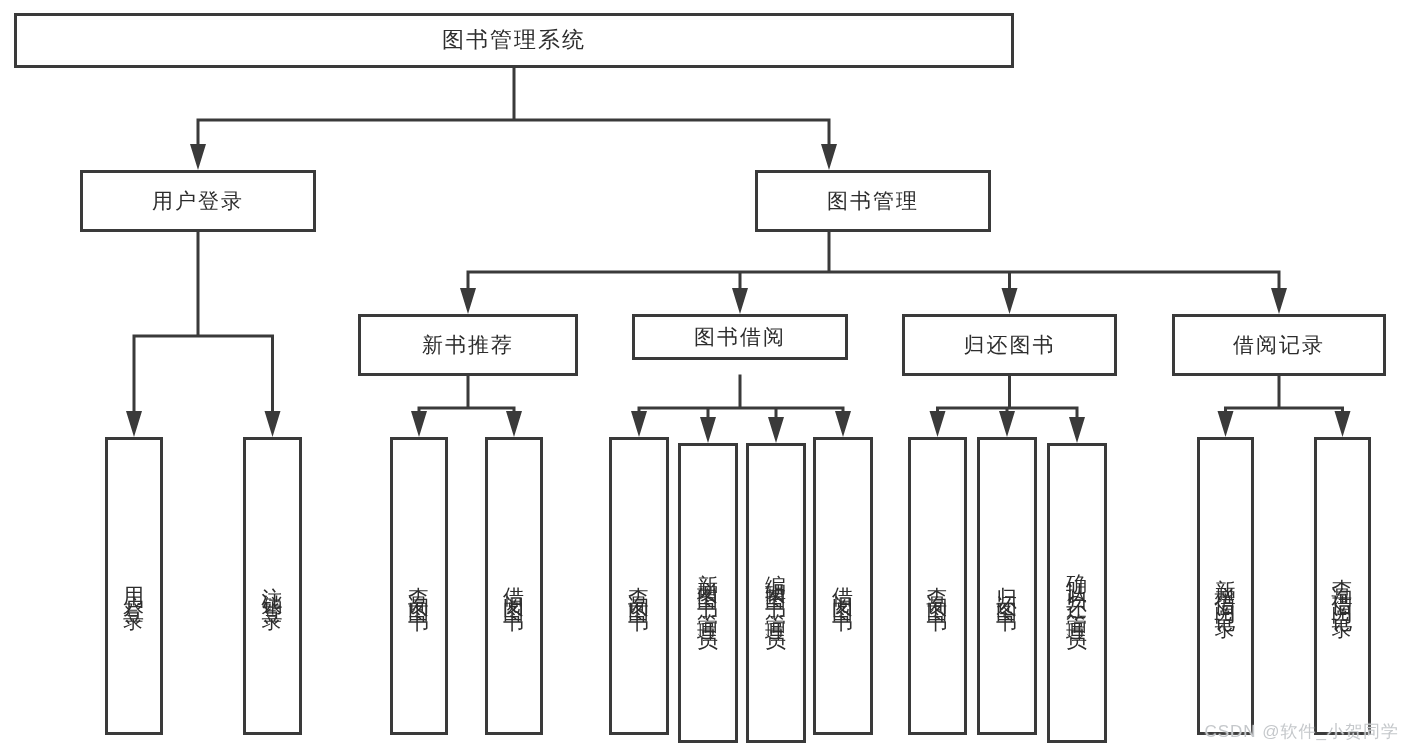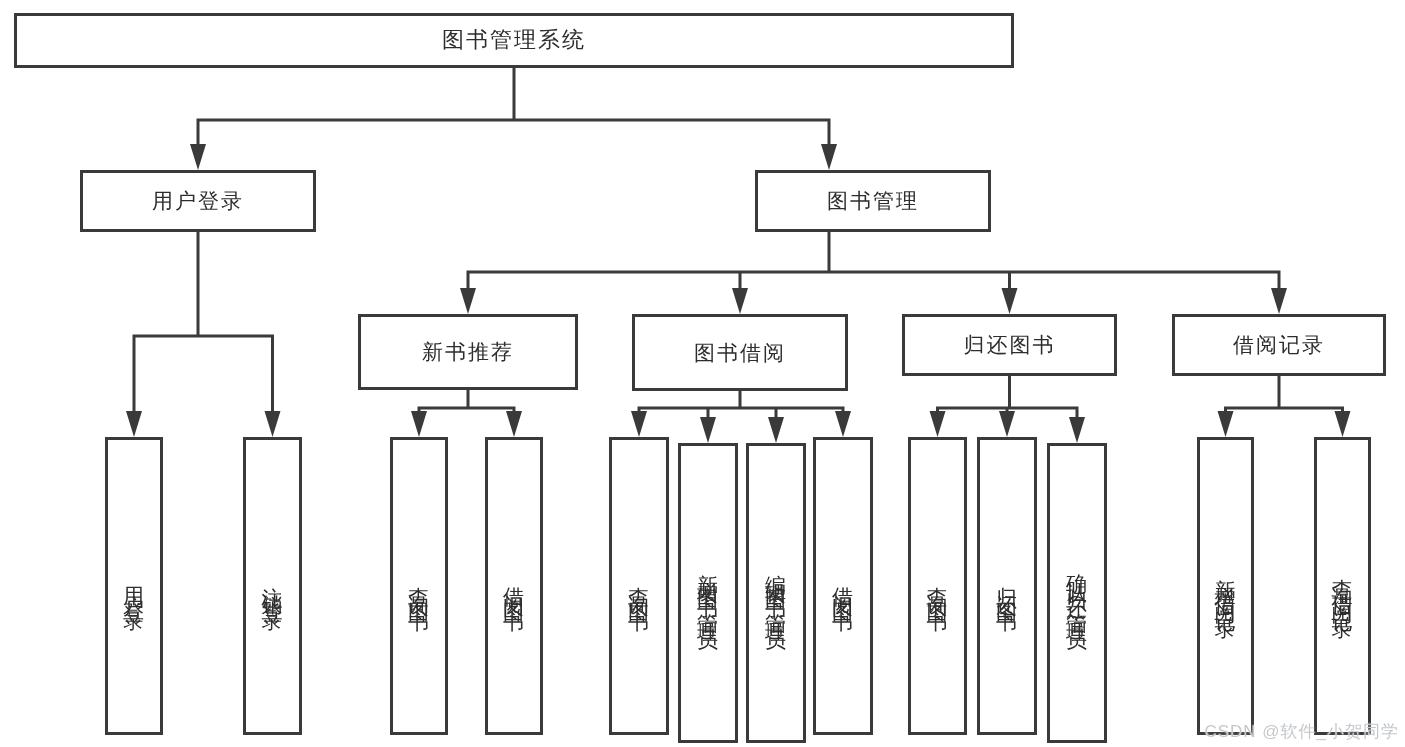--- a/index.html
+++ b/index.html
@@ -58,22 +58,22 @@
 
 <div id="diagram">
   <svg id="connector-layer" width="1405" height="747" viewBox="0 0 1405 747" xmlns="http://www.w3.org/2000/svg">
     <path id="connector-lines" fill="none" stroke-width="3" stroke-linecap="square" d="M514 68V120M198 120H829M198 120V147M829 120V147M198 232V336M134 336H272.5M134 336V414M272.5 336V414M829 232V272M468 272H1279M468 272V291M740 272V291M1009.5 272V291M1279 272V291M468 376V408M419 408H514M419 408V414M514 408V414M740 376V408M639 408H843M639 408V414M708 408V420M776 408V420M843 408V414M1009.5 376V408M937.5 408H1077M937.5 408V414M1007 408V414M1077 408V420M1279 376V408M1225.5 408H1342.5M1225.5 408V414M1342.5 408V414" stroke="#3a3a3a"></path>
     <path id="arrowheads" stroke="none" d="M198 170L190 144H206ZM829 170L821 144H837ZM134 437L126 411H142ZM272.5 437L264.5 411H280.5ZM468 314L460 288H476ZM740 314L732 288H748ZM1009.5 314L1001.5 288H1017.5ZM1279 314L1271 288H1287ZM419 437L411 411H427ZM514 437L506 411H522ZM639 437L631 411H647ZM708 443L700 417H716ZM776 443L768 417H784ZM843 437L835 411H851ZM937.5 437L929.5 411H945.5ZM1007 437L999 411H1015ZM1077 443L1069 417H1085ZM1225.5 437L1217.5 411H1233.5ZM1342.5 437L1334.5 411H1350.5Z" fill="#3a3a3a"></path>
   </svg>
   <span id="watermark">CSDN @软件_小贺同学</span>
 <div class="node root" style="left: 14px; top: 13px; width: 1000px; height: 55px;">图书管理系统</div>
     <div class="node" style="left: 80px; top: 170px; width: 236px; height: 62px;">用户登录</div>
     <div class="node" style="left: 711px; top: 170px; width: 236px; height: 62px; margin-left: 44px;">图书管理</div>
-    <div class="node" style="left: 358px; top: 314px; width: 220px; height: 76px;">新书推荐</div>
-    <div class="node" style="left: 632px; top: 314px; width: 216px; height: 77px;">图书借阅</div>
+    <div class="node" style="left: 358px; top: 314px; width: 220px; height: 62px;">新书推荐</div>
+    <div class="node" style="left: 632px; top: 314px; width: 216px; height: 46px;">图书借阅</div>
     <div class="node" style="left: 902px; top: 314px; width: 215px; height: 62px;">归还图书</div>
     <div class="node" style="left: 1172px; top: 314px; width: 214px; height: 62px;">借阅记录</div>
     <div class="node vertical" style="left: 105px; top: 437px; width: 58px; height: 298px;">用户登录</div>
     <div class="node vertical" style="left: 243px; top: 437px; width: 59px; height: 298px;">注销登录</div>
     <div class="node vertical" style="left: 390px; top: 437px; width: 58px; height: 298px;">查询图书</div>
     <div class="node vertical" style="left: 485px; top: 437px; width: 58px; height: 298px;">借阅图书</div>
     <div class="node vertical" style="left: 609px; top: 437px; width: 60px; height: 298px;">查询图书</div>
     <div class="node vertical" style="left: 678px; top: 443px; width: 60px; height: 300px;">新增图书（管理员）</div>
     <div class="node vertical" style="left: 746px; top: 443px; width: 60px; height: 300px;">编辑图书（管理员）</div>
     <div class="node vertical" style="left: 813px; top: 437px; width: 60px; height: 298px;">借阅图书</div>

